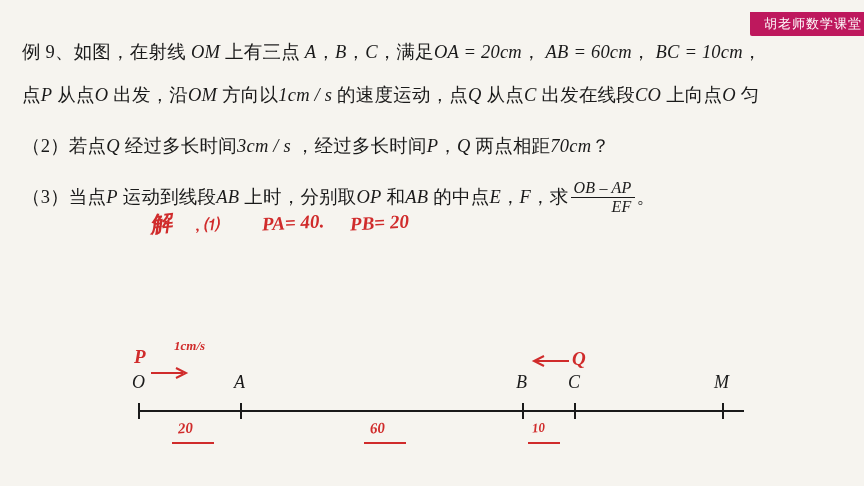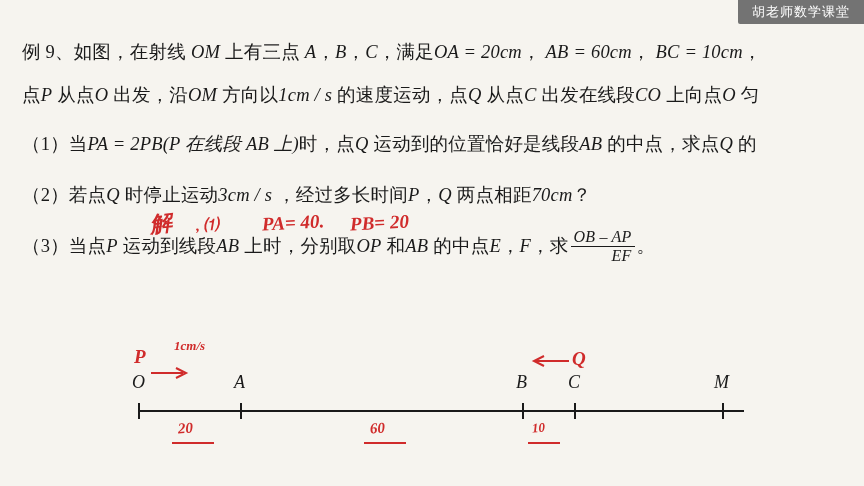--- a/index.html
+++ b/index.html
@@ -10,28 +10,28 @@
     background: #f6f4ef;
     font-family: "Liberation Serif", serif;
     color: #1a1a1a;
     overflow: hidden;
     position: relative;
   }
 
   
   #brand-badge {
     position: absolute;
-    top: 0;
+    top: 12px;
     right: 0;
-    background: #737373;
+    background: #be185d;
     color: #ffffff;
     font-family: "Liberation Sans", sans-serif;
     font-size: 13px;
     letter-spacing: 1px;
-    padding: 5px 14px 6px 14px;
+    padding: 5px 2px 6px 14px;
     line-height: 1;
     border-bottom-left-radius: 2px;
   }
 
   
   #doc {
     position: absolute;
     left: 0;
     top: 26px;
     width: 860px;
@@ -190,26 +190,23 @@
 
   <div class="line para">
     <span>例 9、如图，在射线</span><span class="sp-s"></span><span class="it">OM</span><span class="sp-s"></span><span>上有三点</span><span class="sp-s"></span><span class="it">A</span><span>，</span><span class="it">B</span><span>，</span><span class="it">C</span><span>，满足</span><span class="it">OA = 20cm</span><span>，</span><span class="sp-s"></span><span class="it">AB = 60cm</span><span>，</span><span class="sp-s"></span><span class="it">BC = 10cm</span><span>，</span>
   </div>
 
   <div class="line para">
     <span>点</span><span class="it">P</span><span class="sp-s"></span><span>从点</span><span class="it">O</span><span class="sp-s"></span><span>出发，沿</span><span class="it">OM</span><span class="sp-s"></span><span>方向以</span><span class="it">1cm / s</span><span class="sp-s"></span><span>的速度运动，点</span><span class="it">Q</span><span class="sp-s"></span><span>从点</span><span class="it">C</span><span class="sp-s"></span><span>出发在线段</span><span class="it">CO</span><span class="sp-s"></span><span>上向点</span><span class="it">O</span><span class="sp-s"></span><span>匀</span>
   </div>
 
 
-  <div class="line" style="margin-top:8px">
-    <span>（1）当</span><span class="it">PA = 2PB</span><span class="it">(P 在线段 AB 上)</span><span>时，点</span><span class="it">Q</span><span class="sp-s"></span><span>运动到的位置恰好是线段</span><span class="it">AB</span><span class="sp-s"></span><span>的中点，求点</span><span class="it">Q</span><span class="sp-s"></span><span>的</span>
-  </div>
 
   <div class="line" style="margin-top:10px">
-    <span>（2）若点</span><span class="it">Q</span><span class="sp-s"></span><span>时停止运动</span><span class="it">3cm / s</span><span class="sp-s"></span><span>，经过多长时间</span><span class="it">P</span><span>，</span><span class="it">Q</span><span class="sp-s"></span><span>两点相距</span><span class="it">70cm</span><span>？</span>
+    <span>（2）若点</span><span class="it">Q</span><span class="sp-s"></span><span>经过多长时间</span><span class="it">3cm / s</span><span class="sp-s"></span><span>，经过多长时间</span><span class="it">P</span><span>，</span><span class="it">Q</span><span class="sp-s"></span><span>两点相距</span><span class="it">70cm</span><span>？</span>
   </div>
 
   <div class="line" style="margin-top:10px">
     <span>（3）当点</span><span class="it">P</span><span class="sp-s"></span><span>运动到线段</span><span class="it">AB</span><span class="sp-s"></span><span>上时，分别取</span><span class="it">OP</span><span class="sp-s"></span><span>和</span><span class="it">AB</span><span class="sp-s"></span><span>的中点</span><span class="it">E</span><span>，</span><span class="it">F</span><span>，求</span><span class="frac"><span class="numr it">OB – AP</span><span class="den it">EF</span></span><span>。</span>
   </div>
 
 </div>
 
 <span class="hand" id="hand-jie">解</span>
 <span class="hand" id="hand-jie-sub">, ⑴</span>

